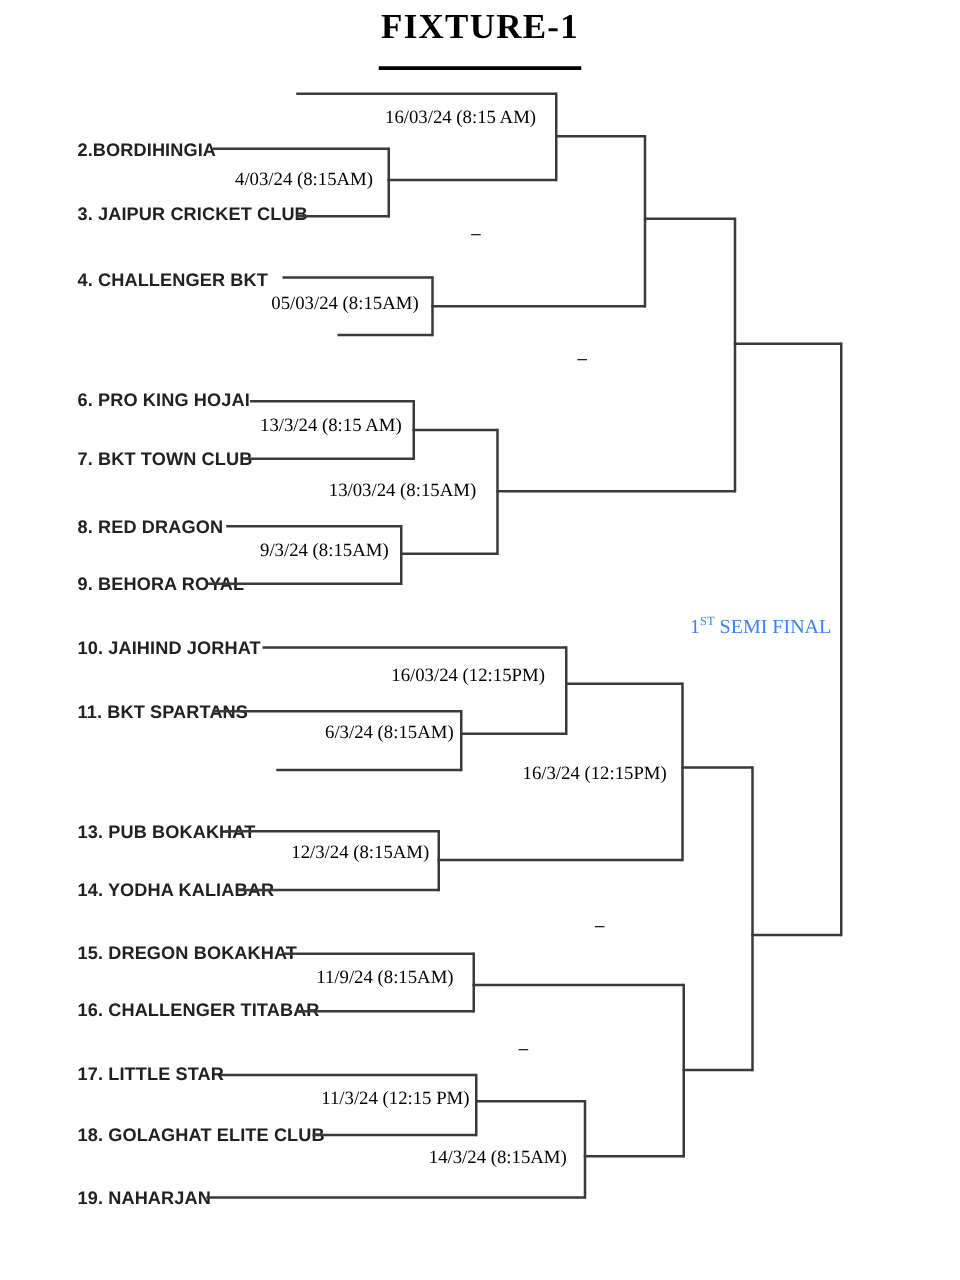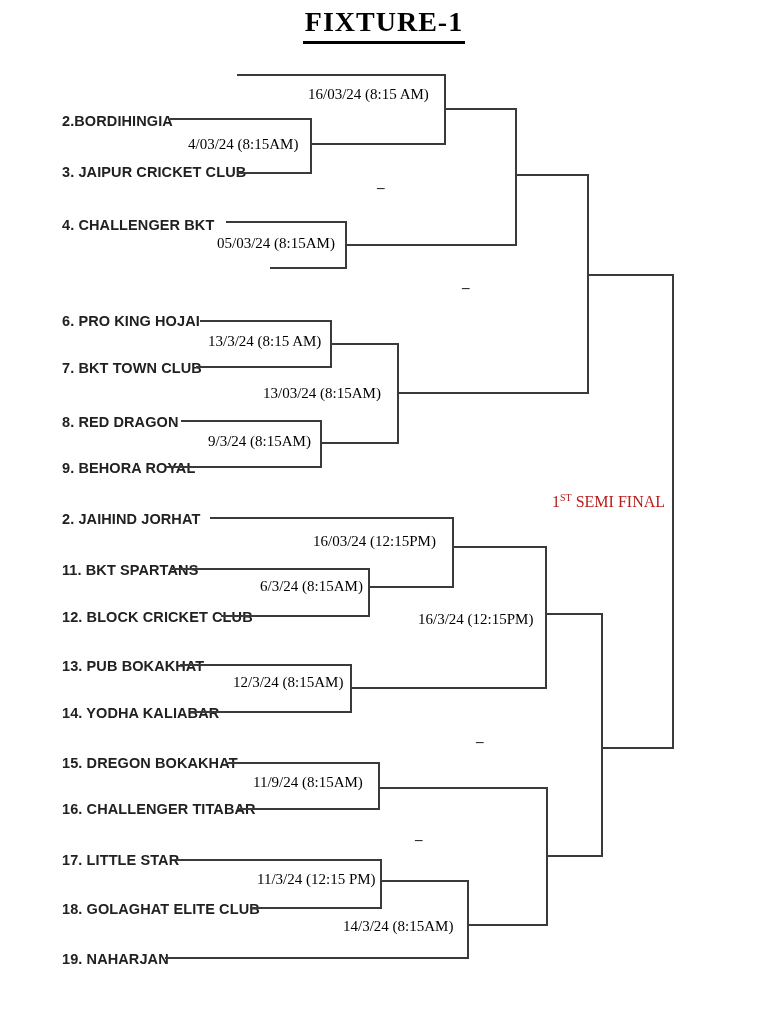--- a/index.html
+++ b/index.html
@@ -17,21 +17,21 @@
     text-align: center;
   }
   .title {
     display: inline-block;
     font-family: "Liberation Serif", serif;
     font-weight: bold;
     font-size: 28px;
     letter-spacing: 1px;
     color: #000;
     border-bottom: 3px solid #000;
-    padding: 0 2px 3px 2px;
+    padding: 0 2px 15px 2px;
   }
 
   .team {
     position: absolute;
     font-family: "Liberation Sans", sans-serif;
     font-size: 14.5px;
     font-weight: 600;
     letter-spacing: 0.1px;
     color: #212121;
     white-space: nowrap;
@@ -54,21 +54,21 @@
     font-weight: bold;
     color: #222;
     line-height: 18px;
   }
 
   .semi {
     position: absolute;
     left: 552px; top: 492px;
     font-family: "Liberation Serif", serif;
     font-size: 16px;
-    color: #b91c1c;
+    color: #3b82f6;
     white-space: nowrap;
   }
   .semi sup { font-size: 10px; }
   .semi .rest { margin-left: 4px; }
 
   .hline, .vline { position: absolute; background: #3a3a3a; }
   .hline { height: 2px; }
   .vline { width: 2px; }
 </style>
 </head>
@@ -80,23 +80,22 @@
     <span class="title">FIXTURE-1</span>
   </div>
 
   <div class="team" style="left:62px;top:112px">2.BORDIHINGIA</div>
   <div class="team" style="left:62px;top:163px">3. JAIPUR CRICKET CLUB</div>
   <div class="team" style="left:62px;top:216px">4. CHALLENGER BKT</div>
   <div class="team" style="left:62px;top:312px">6. PRO KING HOJAI</div>
   <div class="team" style="left:62px;top:359px">7. BKT TOWN CLUB</div>
   <div class="team" style="left:62px;top:413px">8. RED DRAGON</div>
   <div class="team" style="left:62px;top:459px">9. BEHORA ROYAL</div>
-  <div class="team" style="left:62px;top:510px">2. JAIHIND JORHAT</div>
+  <div class="team" style="left:62px;top:510px">10. JAIHIND JORHAT</div>
   <div class="team" style="left:62px;top:561px">11. BKT SPARTANS</div>
-  <div class="team" style="left:62px;top:608px">12. BLOCK CRICKET CLUB</div>
   <div class="team" style="left:62px;top:657px">13. PUB BOKAKHAT</div>
   <div class="team" style="left:62px;top:704px">14. YODHA KALIABAR</div>
   <div class="team" style="left:62px;top:754px">15. DREGON BOKAKHAT</div>
   <div class="team" style="left:62px;top:800px">16. CHALLENGER TITABAR</div>
   <div class="team" style="left:62px;top:851px">17. LITTLE STAR</div>
   <div class="team" style="left:62px;top:900px">18. GOLAGHAT ELITE CLUB</div>
   <div class="team" style="left:62px;top:950px">19. NAHARJAN</div>
 
   <div class="date" style="left:308px;top:85px">16/03/24 (8:15 AM)</div>
   <div class="date" style="left:188px;top:135px">4/03/24 (8:15AM)</div>

